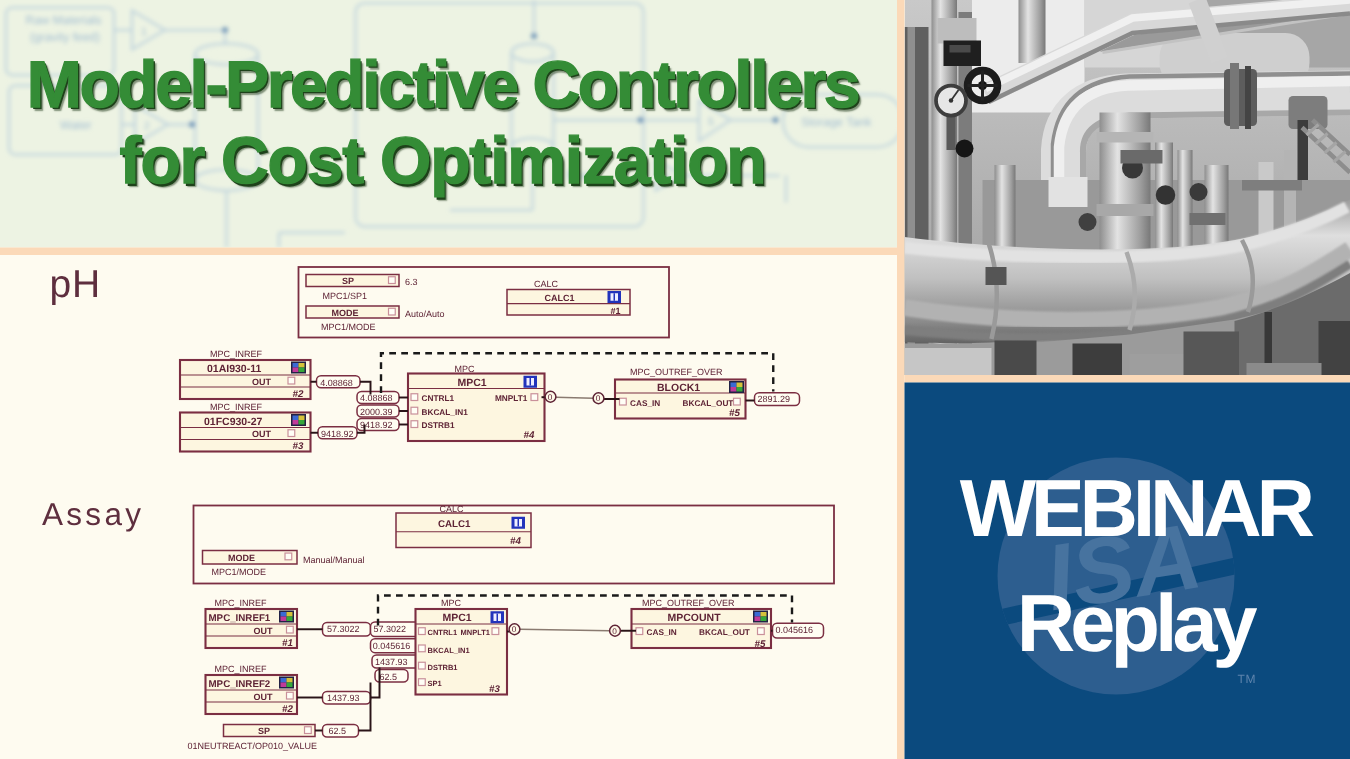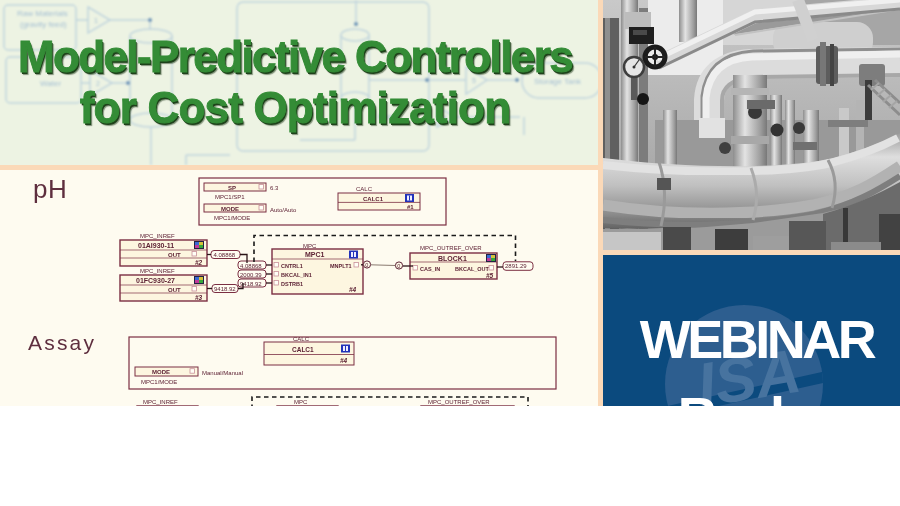--- a/index.html
+++ b/index.html
@@ -1,16 +1,16 @@
 <!DOCTYPE html>
 <html><head>
 <meta charset="utf-8">
 <style>
   html,body{margin:0;padding:0}
-  .page{position:relative;width:900px;height:406px;overflow:hidden;background:#fefbf0;font-family:"Liberation Sans",sans-serif}
+  .page{position:relative;width:900px;height:506px;overflow:hidden;background:#fefbf0;font-family:"Liberation Sans",sans-serif}
   .topleft{position:absolute;left:0;top:0;width:598px;height:165px;background:#edf3e3;overflow:hidden}
   .vdiv{position:absolute;left:598px;top:0;width:5px;height:506px;background:#fbd9b8}
   .hdiv1{position:absolute;left:0;top:165px;width:598px;height:5px;background:#fbd9b8}
   .hdiv2{position:absolute;left:603px;top:250px;width:297px;height:5px;background:#fbd9b8}
   .photo{position:absolute;left:603px;top:0;width:297px;height:250px;overflow:hidden}
   .blue{position:absolute;left:603px;top:255px;width:297px;height:251px;background:#0b4a7e;overflow:hidden}
   .title{position:absolute;left:-4px;width:598px;text-align:center;white-space:nowrap;
     font-weight:bold;color:#348c36;-webkit-text-stroke:0.9px #348c36;
     text-shadow:1.2px 1.8px 0 #1e421a, 2.2px 2.8px 1px rgba(22,48,16,0.5);}
   .t1{top:34.8px;font-size:44px;line-height:44px;letter-spacing:-1.6px}

